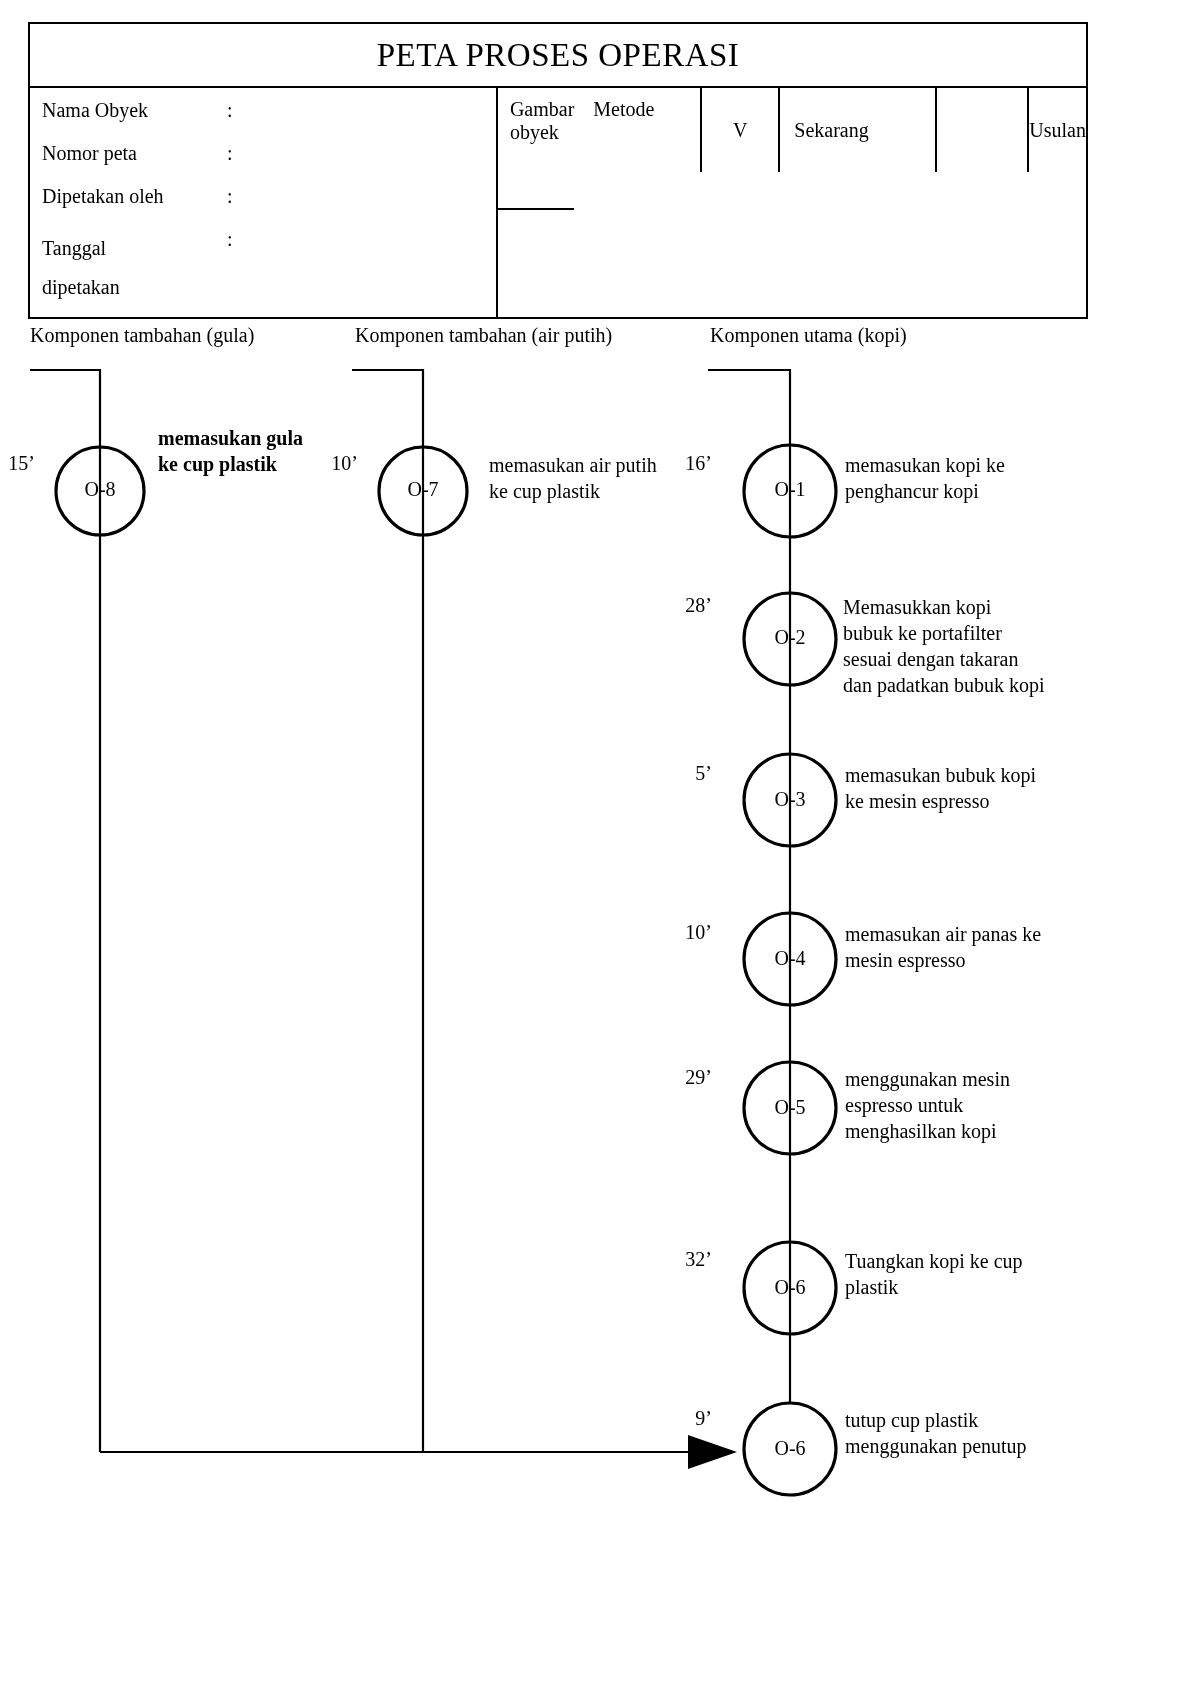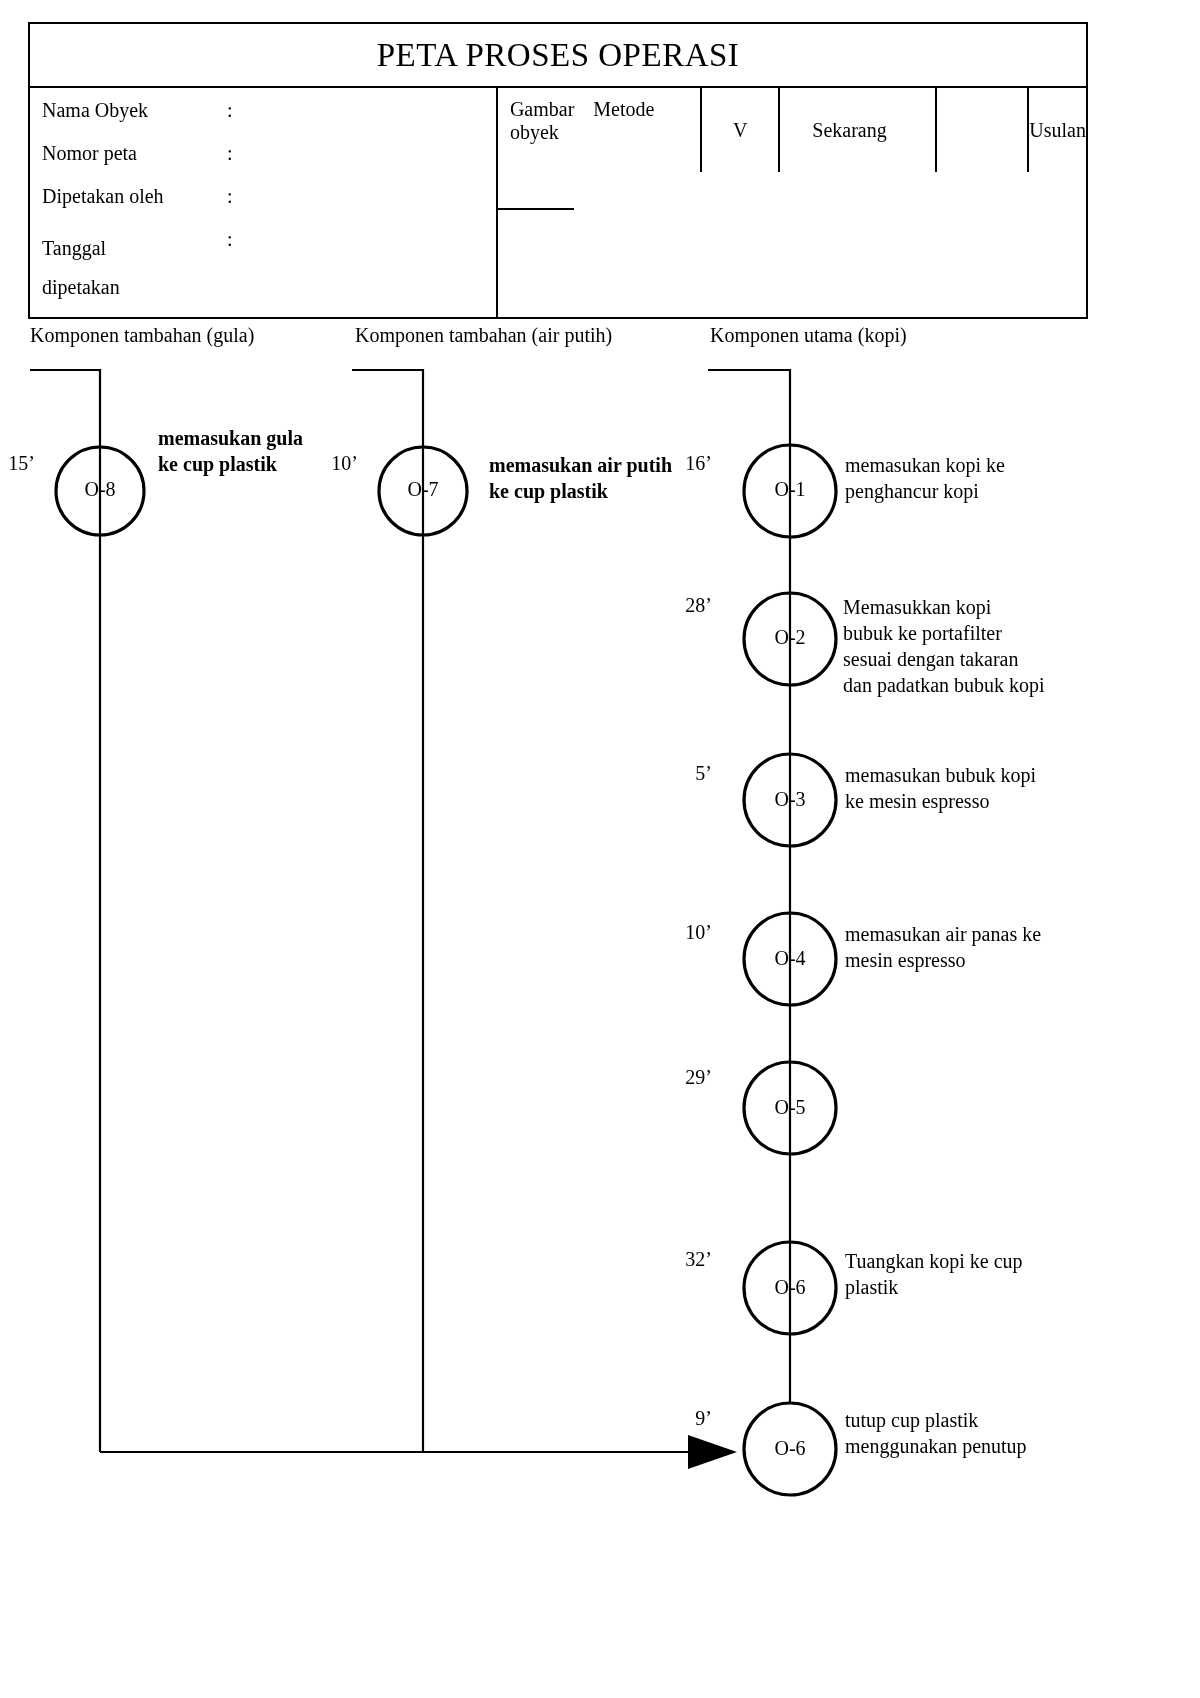--- a/index.html
+++ b/index.html
@@ -25,21 +25,21 @@
   .fld .k{width:185px;}
   .fld .c{width:16px;}
   .fld .v{flex:1;}
   .fld.two .k{line-height:1.95;}
   .gambar{height:122px;box-sizing:border-box;border-bottom:2px solid #000;padding:10px 0 0 12px;font-size:20px;}
   .metode{display:flex;height:84px;}
   .metode > div{box-sizing:border-box;border-right:2px solid #000;display:flex;font-size:20px;}
   .metode > div:last-child{border-right:none;}
   .m-label{width:128px;align-items:flex-start;padding:10px 0 0 19px;}
   .m-v{width:78px;align-items:center;justify-content:center;}
-  .m-sek{width:157px;align-items:center;padding-left:32px;}
+  .m-sek{width:157px;align-items:center;padding-left:14px;}
   .m-blank{width:92px;}
   .m-usul{flex:1;align-items:center;justify-content:center;}
 
   
   .cap{position:absolute;font-size:20px;white-space:nowrap;}
 
   
   svg.flow{position:absolute;left:0;top:0;width:1200px;height:1698px;}
 
   
@@ -135,21 +135,21 @@
     <circle cx="790" cy="1449" r="46" stroke="#000" stroke-width="3.2" fill="none"></circle>
   </svg>
 
   <div class="op-time" style="left:-35px;top:452px;">15’</div>
   <div class="op-id" style="left:55px;top:478px;">O-8</div>
   <div class="op-desc" style="left:158px;top:425px;font-weight:bold;">memasukan gula
 ke cup plastik</div>
 
   <div class="op-time" style="left:288px;top:452px;">10’</div>
   <div class="op-id" style="left:378px;top:478px;">O-7</div>
-  <div class="op-desc" style="left:489px;top:452px;font-weight:bold;">memasukan air putih
+  <div class="op-desc" style="left:489px;top:452px;">memasukan air putih
 ke cup plastik</div>
 
   <div class="op-time" style="left:642px;top:452px;">16’</div>
   <div class="op-id" style="left:745px;top:478px;">O-1</div>
   <div class="op-desc" style="left:845px;top:452px;">memasukan kopi ke
 penghancur kopi</div>
 
   <div class="op-time" style="left:642px;top:594px;">28’</div>
   <div class="op-id" style="left:745px;top:626px;">O-2</div>
   <div class="op-desc" style="left:843px;top:594px;">Memasukkan kopi
@@ -162,20 +162,23 @@
   <div class="op-desc" style="left:845px;top:762px;">memasukan bubuk kopi
 ke mesin espresso</div>
 
   <div class="op-time" style="left:642px;top:921px;">10’</div>
   <div class="op-id" style="left:745px;top:947px;">O-4</div>
   <div class="op-desc" style="left:845px;top:921px;">memasukan air panas ke
 mesin espresso</div>
 
   <div class="op-time" style="left:642px;top:1066px;">29’</div>
   <div class="op-id" style="left:745px;top:1096px;">O-5</div>
+  <div class="op-desc" style="left:845px;top:1066px;">menggunakan mesin
+espresso untuk
+menghasilkan kopi</div>
 
   <div class="op-time" style="left:642px;top:1248px;">32’</div>
   <div class="op-id" style="left:745px;top:1276px;">O-6</div>
   <div class="op-desc" style="left:845px;top:1248px;">Tuangkan kopi ke cup
 plastik</div>
 
   <div class="op-time" style="left:642px;top:1407px;">9’</div>
   <div class="op-id" style="left:745px;top:1437px;">O-6</div>
   <div class="op-desc" style="left:845px;top:1407px;">tutup cup plastik
 menggunakan penutup</div>

